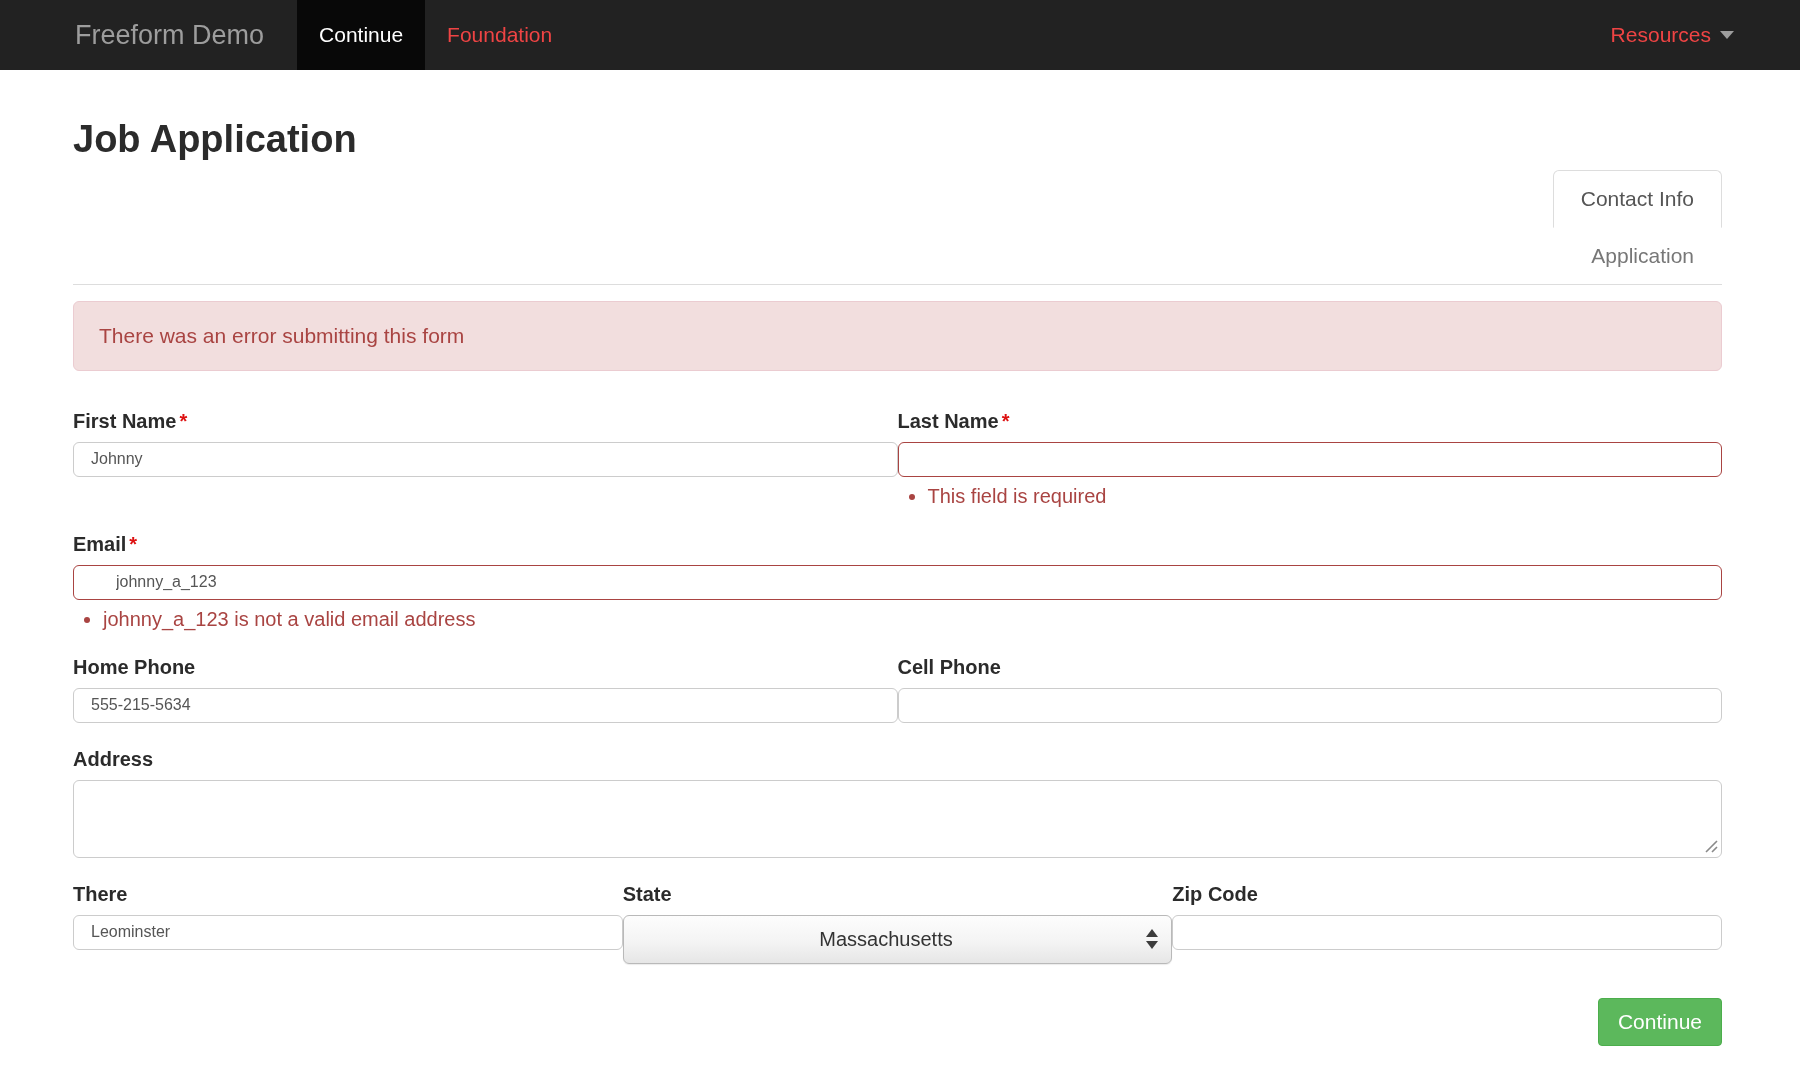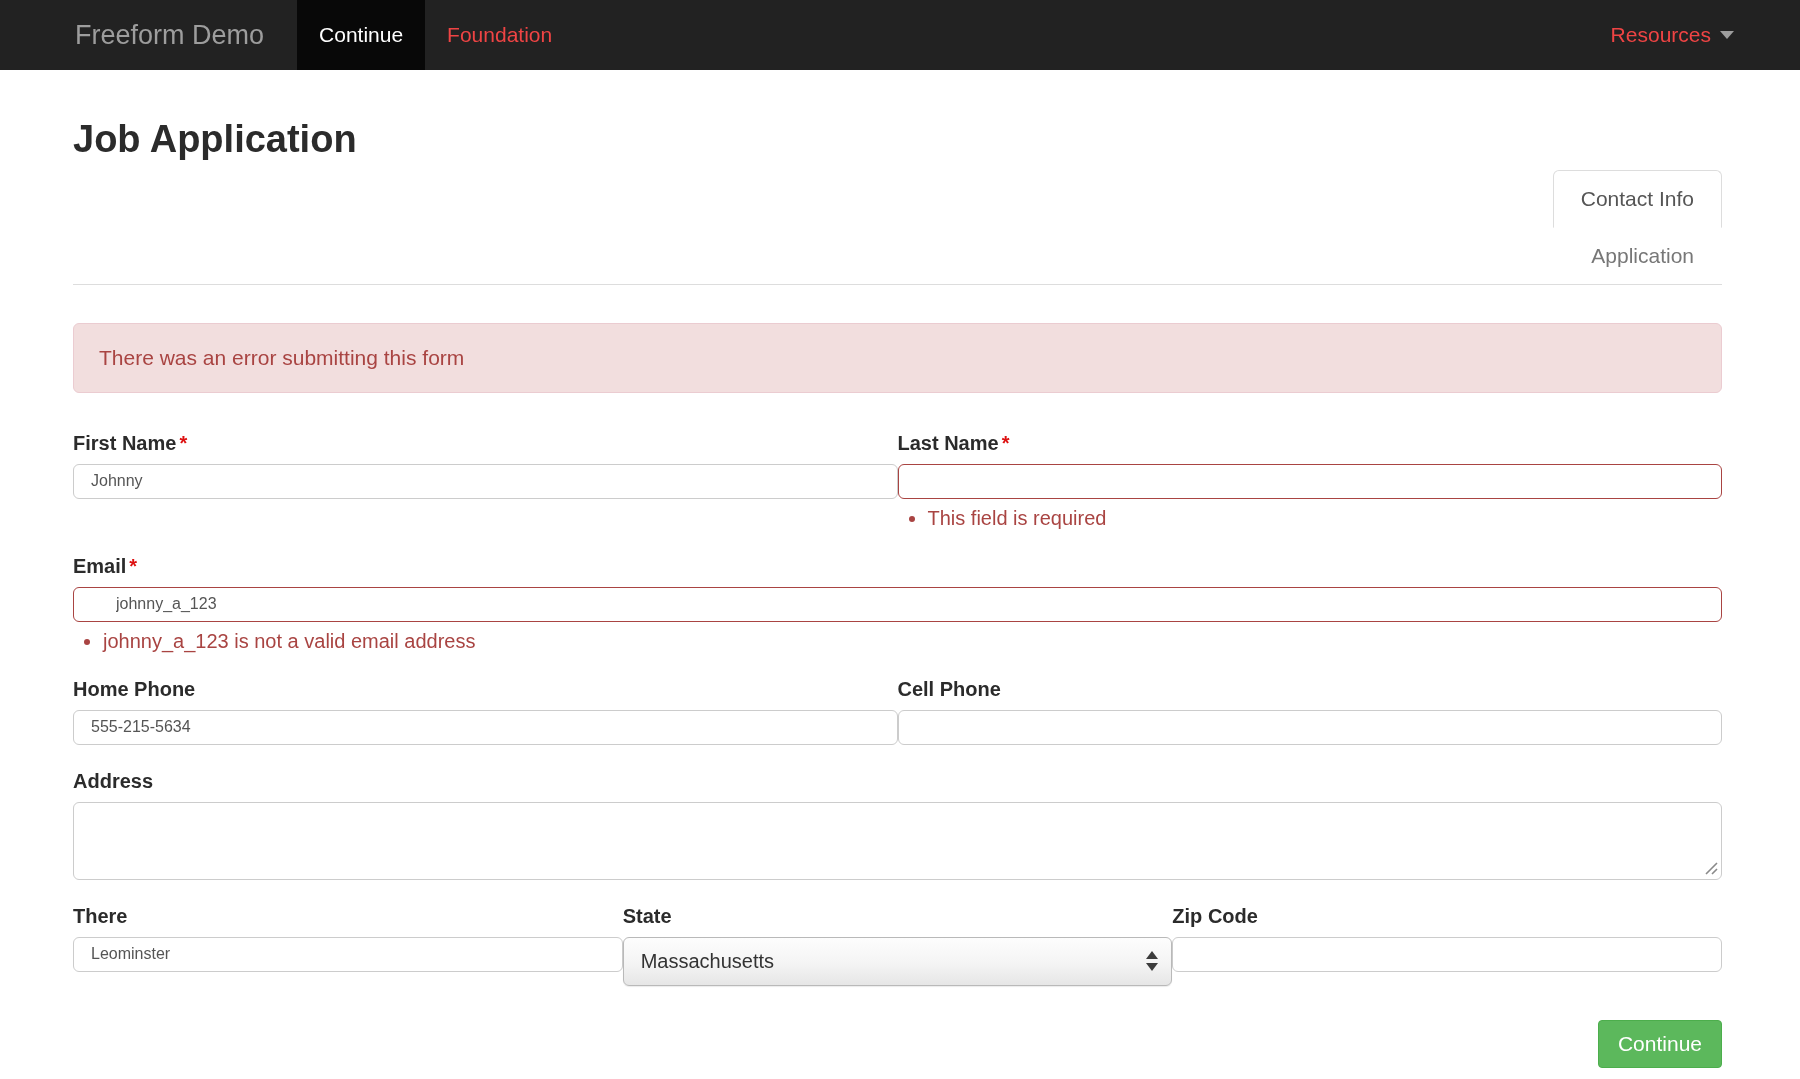--- a/index.html
+++ b/index.html
@@ -50,21 +50,21 @@
     margin-bottom:-1px; border:1px solid transparent;
     border-radius:6px 6px 0 0;
   }
   .tab.active {
     background:#fff; color:#555; border-color:#ddd;
     border-bottom-color:#fff;
   }
 
   
   .alert-danger {
-    margin-top:38px; padding:22px 25px;
+    margin-top:16px; padding:22px 25px;
     background:#f2dede; border:1px solid #ebccd1; border-radius:6px;
     color:#a94442; font-size:21px;
   }
 
   
   form { margin-top:38px; }
   .row { display:flex; margin-bottom:24px; }
   .col { flex:1; min-width:0; }
 
   label.control-label {
@@ -97,21 +97,21 @@
   .resize-grip { position:absolute; right:4px; bottom:5px; pointer-events:none; }
 
   
   .select-control {
     position:relative; display:flex; align-items:center;
     width:100%; height:49px; padding:0 40px 0 17px;
     font-size:20px; color:#333;
     background:linear-gradient(to bottom, #fdfdfd 0%, #f4f4f4 55%, #e6e6e6 100%);
     border:1px solid #b9b9b9; border-radius:6px;
     box-shadow:0 1px 1px rgba(0,0,0,0.08);
-    cursor:pointer; white-space:nowrap; overflow:hidden;
+    cursor:pointer; white-space:nowrap; overflow:hidden;justify-content:center;
   }
   .select-arrows {
     position:absolute; right:13px; top:50%; transform:translateY(-50%);
     display:flex; flex-direction:column; align-items:center; gap:4px;
   }
   .arr-up { width:0; height:0; border-left:6px solid transparent;
     border-right:6px solid transparent; border-bottom:8px solid #3c3c3c; }
   .arr-down { width:0; height:0; border-left:6px solid transparent;
     border-right:6px solid transparent; border-top:8px solid #3c3c3c; }
 

